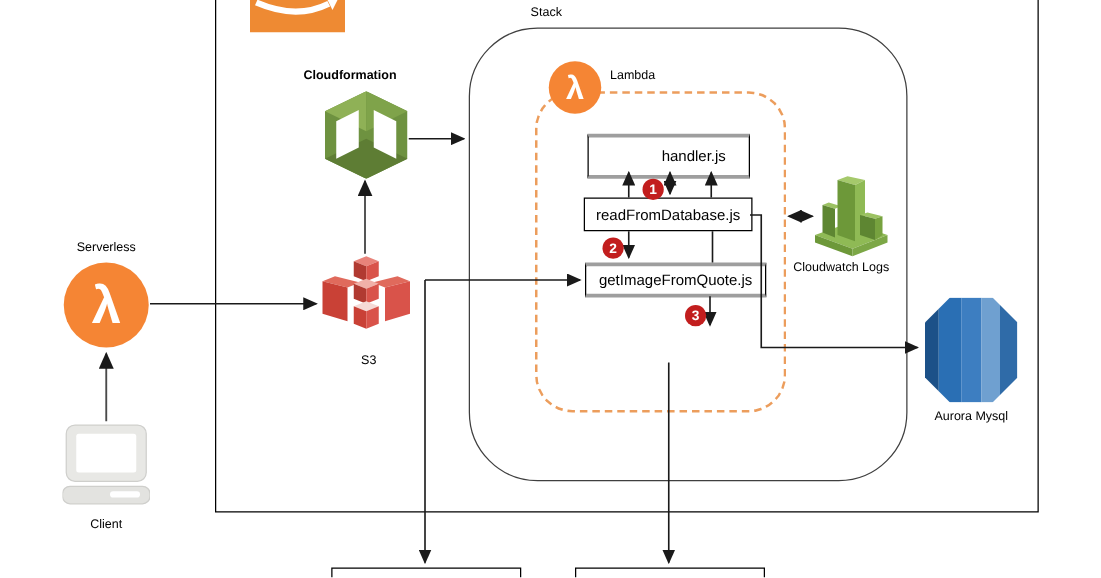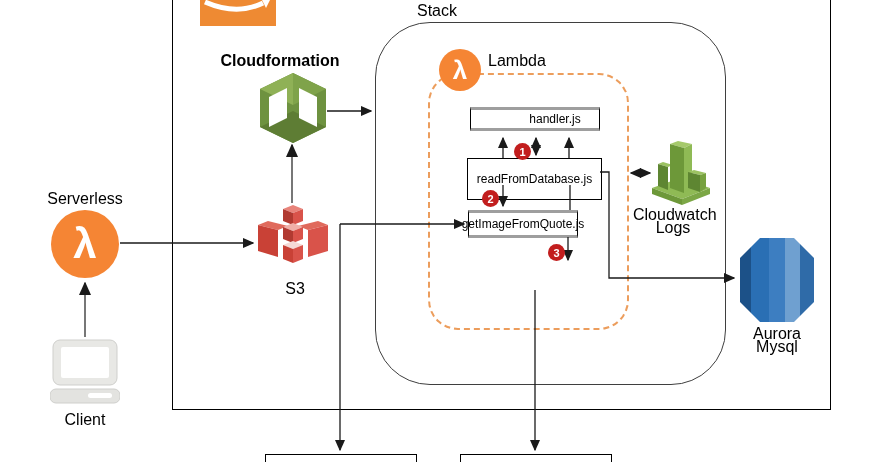--- a/index.html
+++ b/index.html
@@ -1,21 +1,21 @@
 <!DOCTYPE html>
 <html><head>
 <meta charset="utf-8">
 <style>
   html,body{margin:0;padding:0;background:#fff;}
   #canvas{
     position:relative;width:881px;height:462px;overflow:hidden;
     background:#fff;font-family:"Liberation Sans",sans-serif;color:#000;
   }
   .abs{position:absolute;}
-  .label{font-size:16px;line-height:13px;text-align:center;white-space:nowrap;}
+  .label{font-size:10px;line-height:13px;text-align:center;white-space:nowrap;}
   .label.wrap{white-space:normal;}
   .center-x{transform:translateX(-50%);}
   .fn-box{
     position:absolute;background:#fff;border:1px solid #000;
     display:flex;align-items:center;justify-content:center;
     font-size:12px;box-sizing:border-box;
   }
   .fn-box.gray-bars{border-top:3px solid #9e9e9e;border-bottom:3px solid #9e9e9e;}
   .badge{
     position:absolute;width:17px;height:17px;border-radius:50%;
@@ -139,27 +139,27 @@
     <polygon points="27,42 27,56 37,60 37,46" fill="#C94136"></polygon>
     <polygon points="37,46 47,42 47,56 37,60" fill="#D9534A"></polygon>
   </svg>
   <div class="label abs center-x" style="left:295px;top:282px;">S3</div>
 
   <div class="lambda-circle" style="left:439px;top:49px;width:42px;height:42px;font-size:26px;">
     <span>λ</span>
   </div>
   <div class="label abs" style="left:488px;top:54px;">Lambda</div>
 
-  <div class="fn-box gray-bars" style="left:470px;top:107px;width:130px;height:24px;padding-left:40px;">
+  <div class="fn-box gray-bars" style="left:470px;top:107px;width:130px;height:36px;padding-left:40px;">
     <span>handler.js</span>
   </div>
-  <div class="fn-box" style="left:467px;top:158px;width:135px;height:42px;">
+  <div class="fn-box" style="left:467px;top:158px;width:135px;height:27px;">
     <span>readFromDatabase.js</span>
   </div>
-  <div class="fn-box gray-bars" style="left:468px;top:210px;width:110px;height:28px;">
+  <div class="fn-box gray-bars" style="left:468px;top:210px;width:145px;height:28px;">
     <span>getImageFromQuote.js</span>
   </div>
 
   <div class="badge" style="left:514px;top:143px;">
     <span>1</span>
   </div>
   <div class="badge" style="left:482px;top:190px;">
     <span>2</span>
   </div>
   <div class="badge" style="left:548px;top:244px;">

